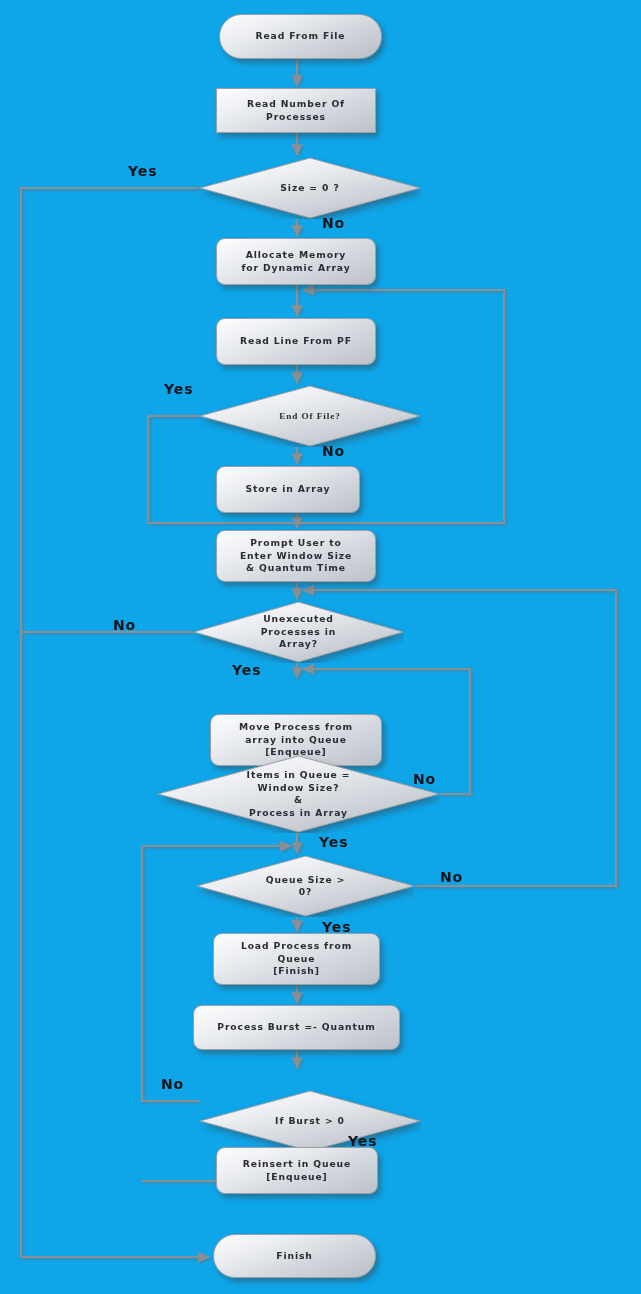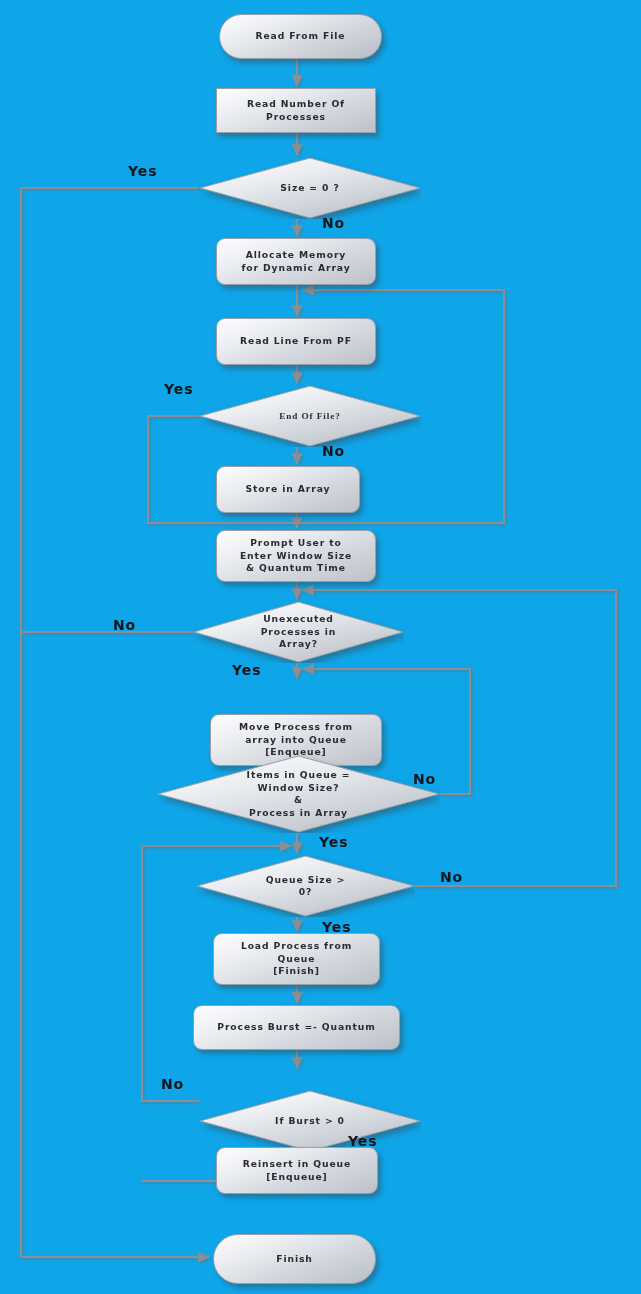--- a/index.html
+++ b/index.html
@@ -252,21 +252,21 @@
       <polygon points="111,1 221,31 111,61 1,31" fill="url(#decgrad)" stroke="#9a9ea6" stroke-width="1" style="filter:drop-shadow(3px 4px 3px rgba(60,60,60,0.45))"></polygon>
     </svg>
     <span class="lbl">If Burst &gt; 0</span>
   </div>
 
   <div class="node n-proc" style="left:216px; top:1147px; width:162px; height:47px;">
     <span class="lbl">Reinsert in Queue
 [Enqueue]</span>
   </div>
 
-  <div class="node n-term" style="left:213px; top:1234px; width:163px; height:50px;">
+  <div class="node n-term" style="left:213px; top:1234px; width:163px; height:44px;">
     <span class="lbl">Finish</span>
   </div>
 
   <div class="edge-label" style="left:128px; top:163px;">Yes</div>
   <div class="edge-label" style="left:322px; top:215px;">No</div>
   <div class="edge-label" style="left:164px; top:381px;">Yes</div>
   <div class="edge-label" style="left:322px; top:443px;">No</div>
   <div class="edge-label" style="left:113px; top:617px;">No</div>
   <div class="edge-label" style="left:232px; top:662px;">Yes</div>
   <div class="edge-label" style="left:413px; top:771px;">No</div>

